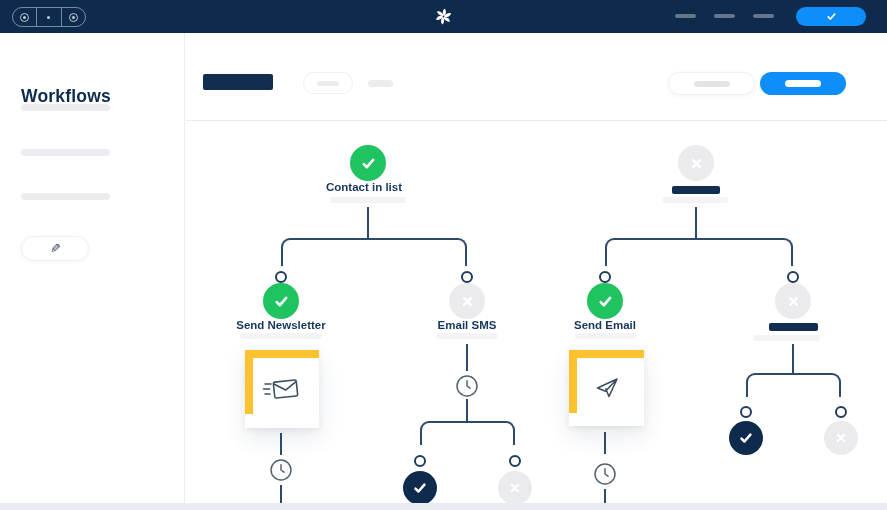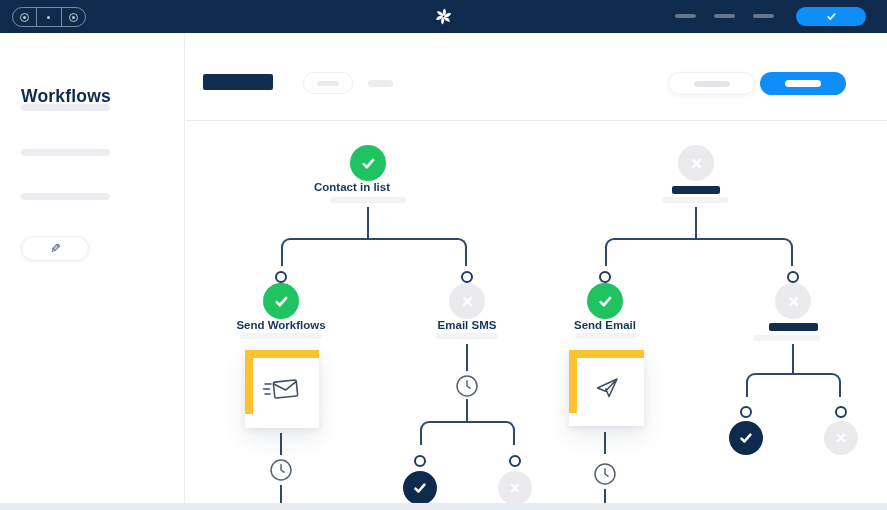--- a/index.html
+++ b/index.html
@@ -126,34 +126,34 @@
   <div class="abs btn-primary">
       <span class="dash-w"></span>
     </div>
   <div class="abs hdivider"></div>
 
   <div class="abs node n36 green" style="left:350px;top:145px">
     <svg width="19" height="19" viewBox="0 0 20 20">
         <path d="M5 10.6l3.3 3.3 6.6-7.6" fill="none" stroke="#fff" stroke-width="2.8" stroke-linecap="round" stroke-linejoin="round"></path>
       </svg>
   </div>
-  <div class="abs nlabel" style="left:292px;top:181px;width:120px">Contact in list</div>
+  <div class="abs nlabel" style="left:304px;top:181px;width:120px">Contact in list</div>
   <div class="abs lbar" style="left:330px;top:197px;width:76px"></div>
 
   <div class="abs stem" style="left:367px;top:207px;height:31px"></div>
   <div class="abs bracket" style="left:281px;top:238px;width:186px;height:28px"></div>
   <div class="abs dot" style="left:275px;top:271px"></div>
   <div class="abs dot" style="left:461px;top:271px"></div>
 
   <div class="abs node n36 green" style="left:263px;top:283px">
     <svg width="19" height="19" viewBox="0 0 20 20">
         <path d="M5 10.6l3.3 3.3 6.6-7.6" fill="none" stroke="#fff" stroke-width="2.8" stroke-linecap="round" stroke-linejoin="round"></path>
       </svg>
   </div>
-  <div class="abs nlabel" style="left:211px;top:319px;width:140px">Send Workflows</div>
+  <div class="abs nlabel" style="left:211px;top:319px;width:140px">Send Newsletter</div>
   <div class="abs lbar" style="left:240px;top:333px;width:82px"></div>
 
   <div class="abs node n36 grayn" style="left:449px;top:283px">
     <svg width="17" height="17" viewBox="0 0 20 20">
         <path d="M6 6l8 8M14 6l-8 8" stroke="#fff" stroke-width="2.6" stroke-linecap="round"></path>
       </svg>
   </div>
   <div class="abs nlabel" style="left:397px;top:319px;width:140px">Email SMS</div>
   <div class="abs lbar" style="left:436px;top:333px;width:62px"></div>
 

